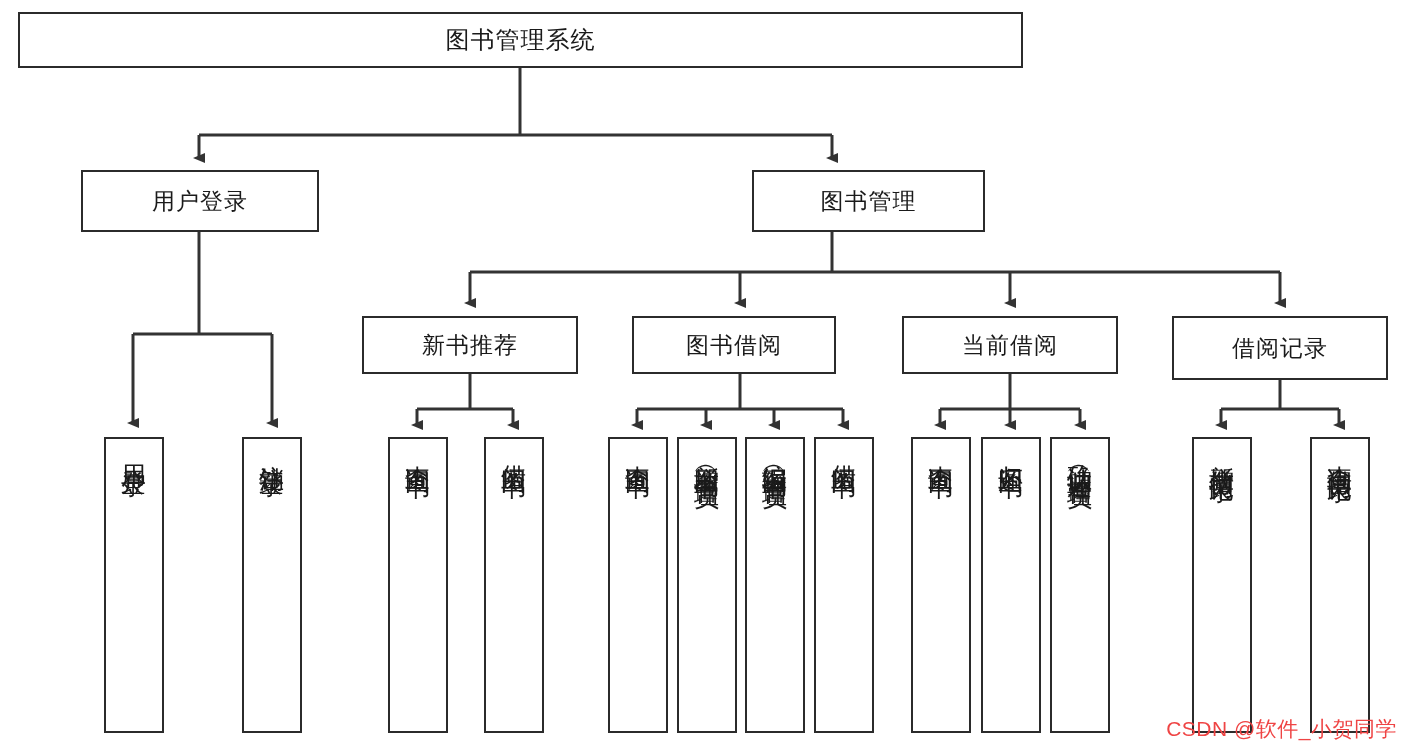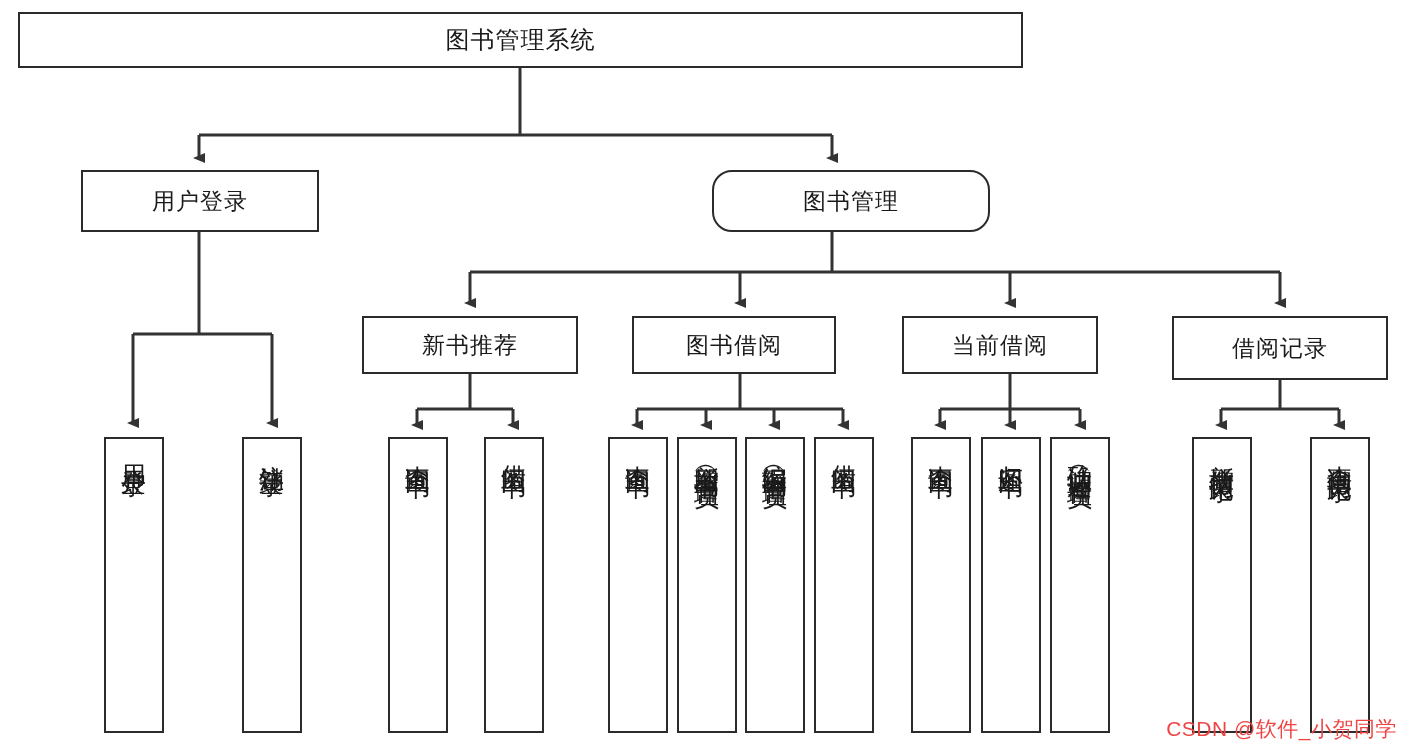--- a/index.html
+++ b/index.html
@@ -125,31 +125,31 @@
     </g>
   </svg>
 
   <div class="node root horiz" style="left:18px; top:12px; width:1005px; height:56px;">
     <span>图书管理系统</span>
   </div>
 
   <div class="node horiz" style="left:81px; top:170px; width:238px; height:62px;">
     <span>用户登录</span>
   </div>
-  <div class="node horiz" style="left:712px; top:170px; width:278px; height:62px;border-radius:20px;">
+  <div class="node horiz" style="left:752px; top:170px; width:233px; height:62px;">
     <span>图书管理</span>
   </div>
 
   <div class="node horiz" style="left:362px; top:316px; width:216px; height:58px;font-family:Liberation Mono, monospace;">
     <span>新书推荐</span>
   </div>
   <div class="node horiz" style="left:632px; top:316px; width:204px; height:58px;">
     <span>图书借阅</span>
   </div>
-  <div class="node horiz" style="left:902px; top:316px; width:196px; height:58px;">
+  <div class="node horiz" style="left:902px; top:316px; width:216px; height:58px;">
     <span>当前借阅</span>
   </div>
   <div class="node horiz" style="left:1172px; top:316px; width:216px; height:64px;justify-content:center;">
     <span>借阅记录</span>
   </div>
 
   <div class="node leaf" style="left:104px; top:437px; width:60px; height:296px;">
     <div class="leaf-inner">
       <span class="vtext">用户登录</span>
     </div>

